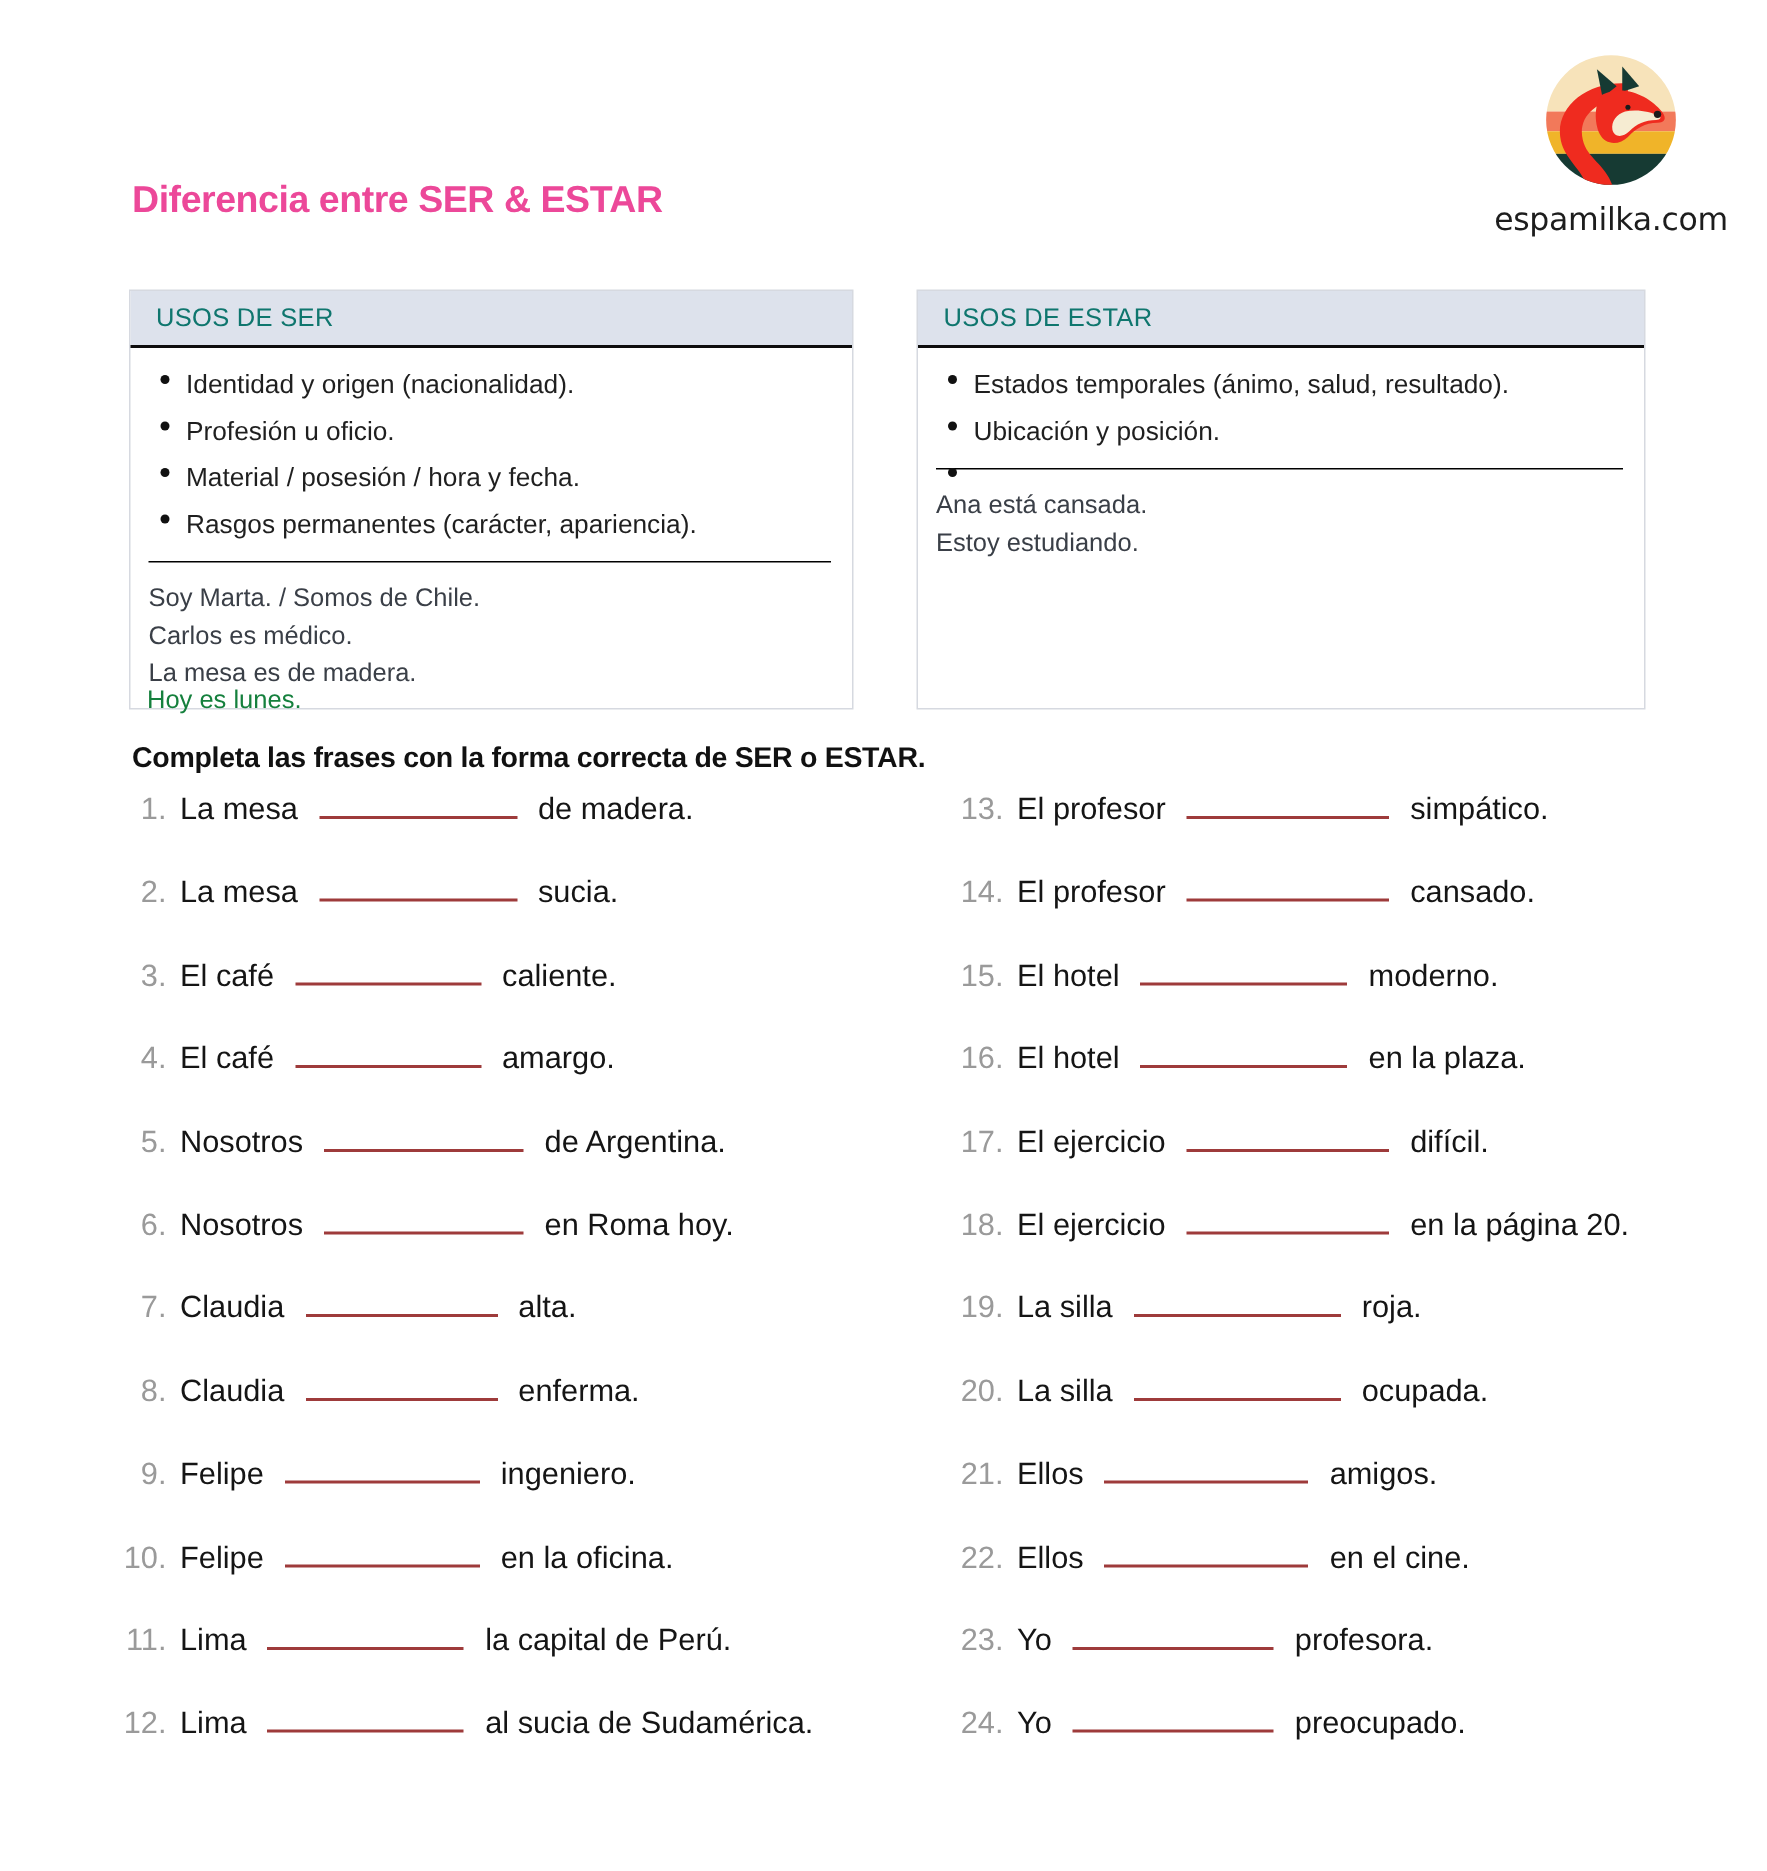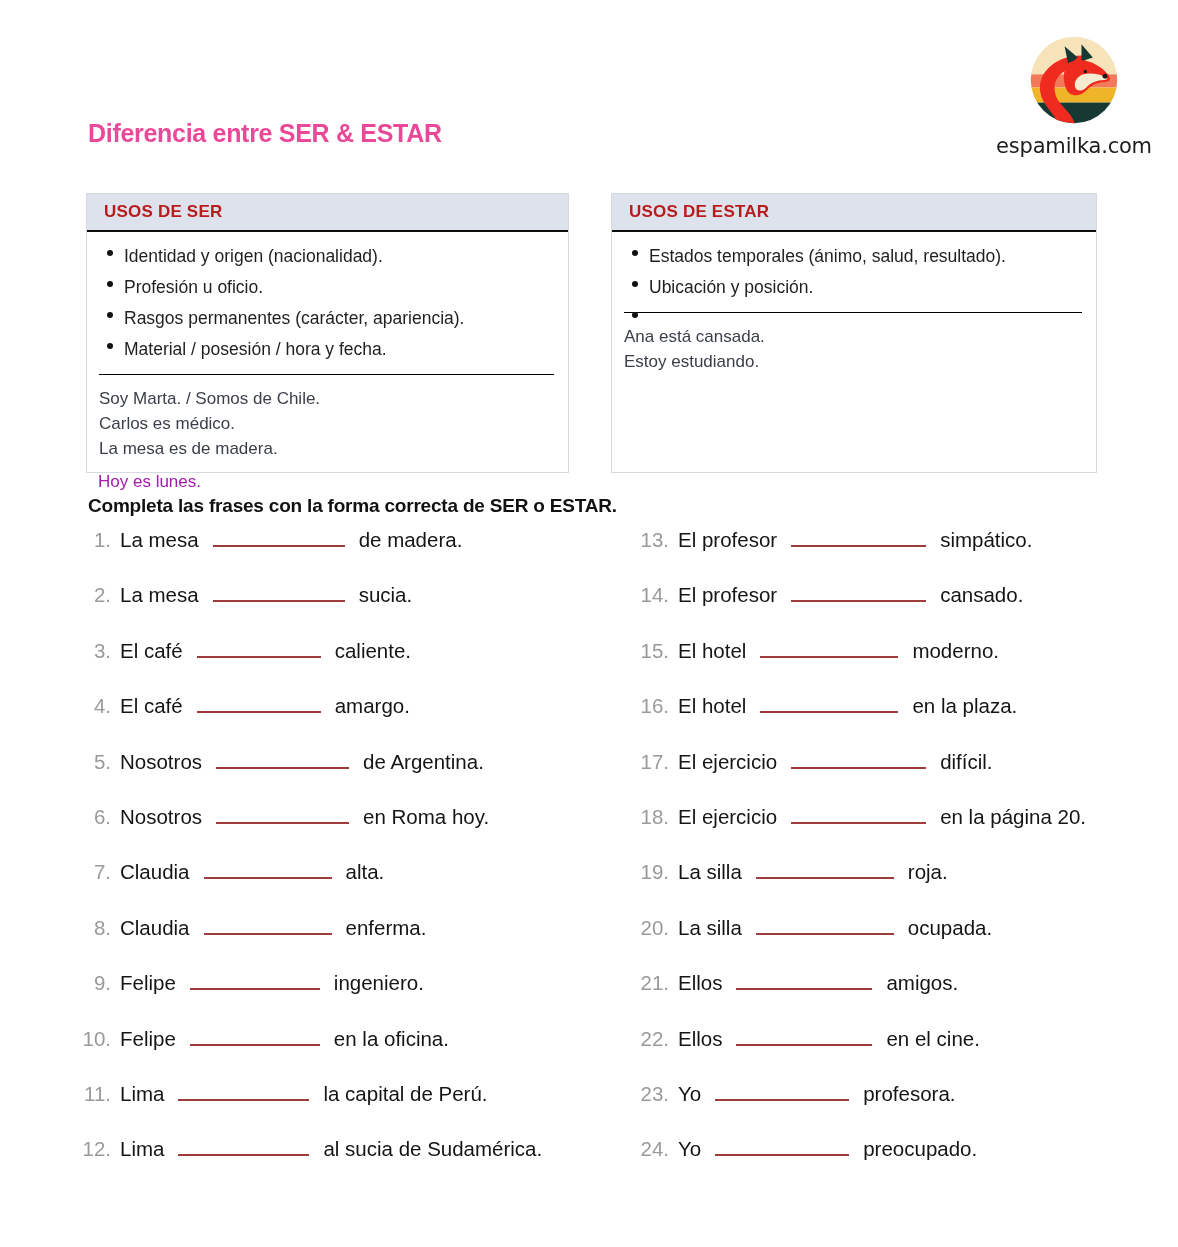--- a/index.html
+++ b/index.html
@@ -69,22 +69,22 @@
   .usebox.estar{ left: 525px; width: 486px; }
 
   .usebox-head {
     background: #dde2ec;
     border-bottom: 2px solid #0d0d0d;
     height: 38px;
     display: flex;
     align-items: center;
     padding-left: 17px;
     font-size: 17px;
-    font-weight: bold;
-    color: #b91c1c;
+    font-weight: normal;
+    color: #0f766e;
     letter-spacing: 0.2px;
   }
   .usebox-body {
     padding: 9px 14px 0 12px;
   }
   ul.uses {
     list-style: none;
     margin: 0;
     padding: 0;
   }
@@ -113,24 +113,24 @@
   .examples .ex {
     font-size: 17px;
     line-height: 25px;
     color: #3a3f47;
     white-space: nowrap;
   }
   
   .ser-overflow {
     position: absolute;
     left: 98px;
-    top: 469px;
+    top: 454px;
     font-size: 17px;
     line-height: 25px;
-    color: #a21caf;
+    color: #15803d;
     white-space: nowrap;
   }
 
   
   .instruction {
     position: absolute;
     top: 495px;
     left: 88px;
     font-size: 19px;
     font-weight: bold;
@@ -219,22 +219,22 @@
 <div class="page-title">Diferencia entre SER &amp; ESTAR</div>
 
 <div class="boxes">
 
   <div class="usebox ser">
     <div class="usebox-head">USOS DE SER</div>
     <div class="usebox-body">
       <ul class="uses">
         <li><span class="bullet"></span><span>Identidad y origen (nacionalidad).</span></li>
         <li><span class="bullet"></span><span>Profesión u oficio.</span></li>
+        <li><span class="bullet"></span><span>Material / posesión / hora y fecha.</span></li>
         <li><span class="bullet"></span><span>Rasgos permanentes (carácter, apariencia).</span></li>
-        <li><span class="bullet"></span><span>Material / posesión / hora y fecha.</span></li>
       </ul>
       <div class="examples">
         <div class="ex">Soy Marta. / Somos de Chile.</div>
         <div class="ex">Carlos es médico.</div>
         <div class="ex">La mesa es de madera.</div>
       </div>
     </div>
   </div>
 
   <div class="usebox estar">

